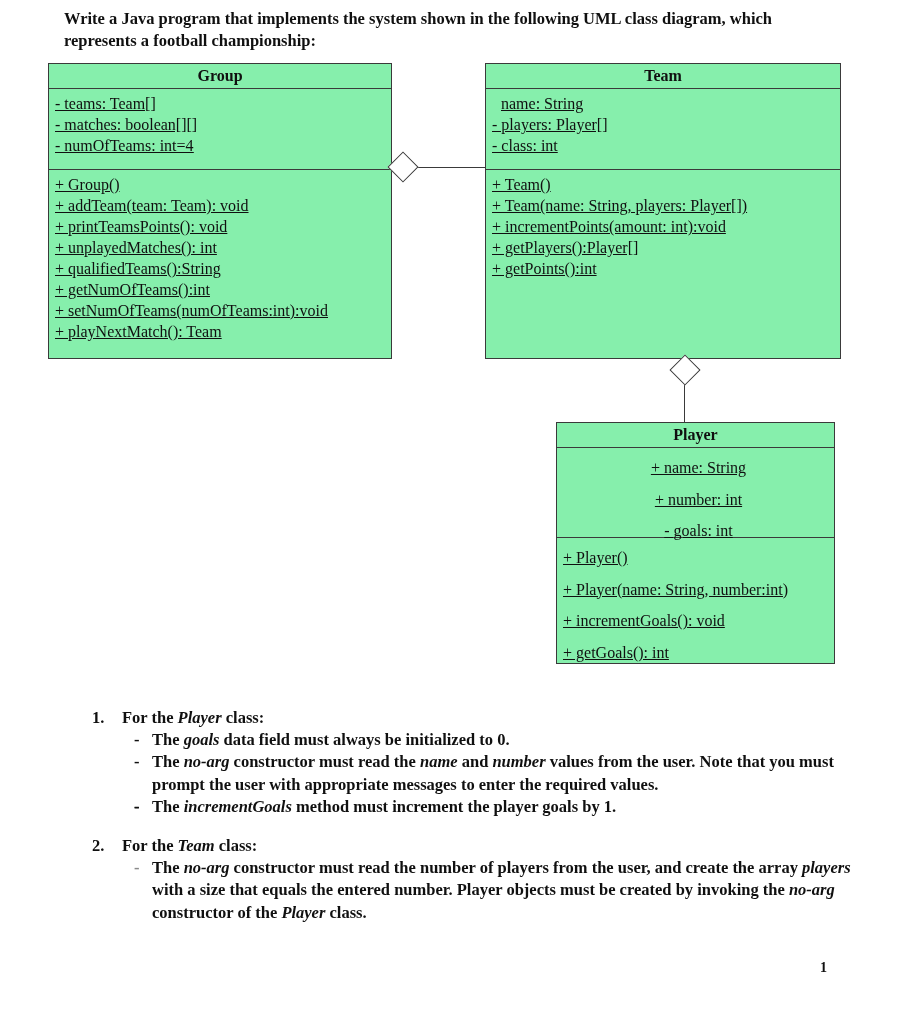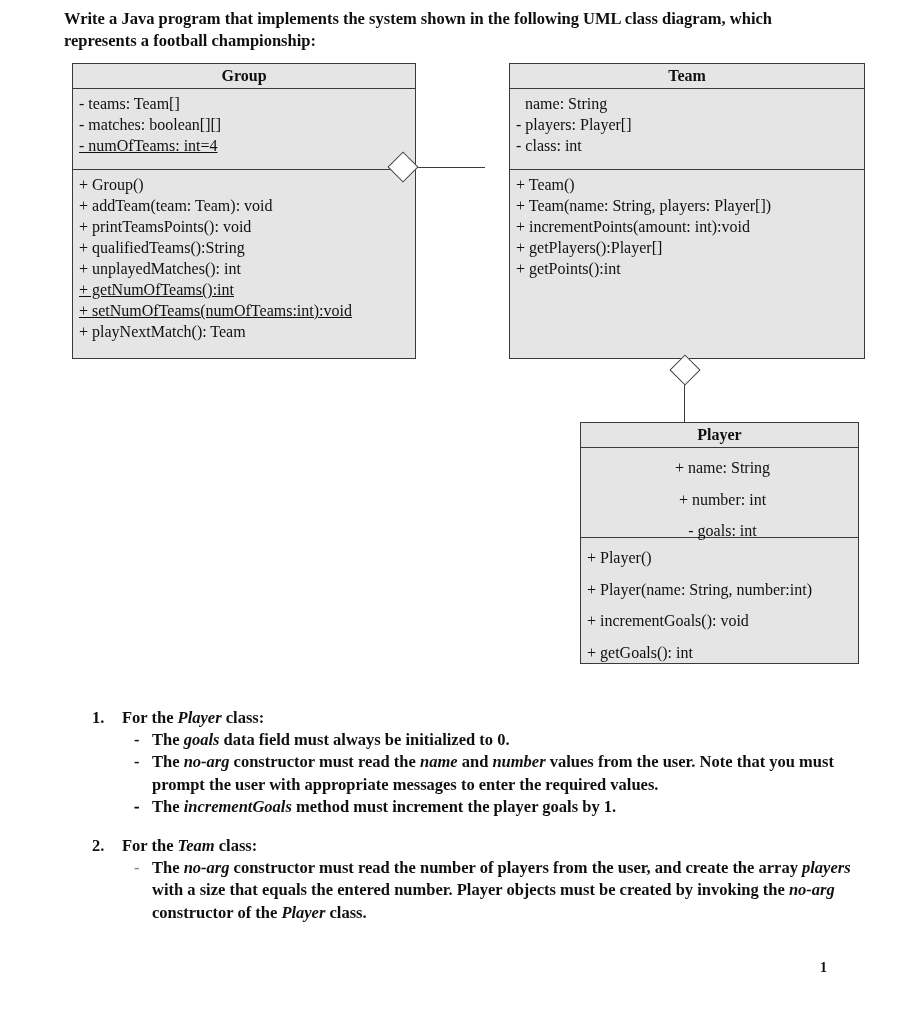--- a/index.html
+++ b/index.html
@@ -25,36 +25,36 @@
     font-size: 16.5px;
     font-weight: bold;
     line-height: 22px;
     text-align: left;
   }
 
   
   .uml-box {
     position: absolute;
     border: 1.3px solid #3a3a3a;
-    background: #e5e5e5;
+    background: #86efac;
     box-sizing: border-box;
-    margin-left: 24px;
   }
   .uml-title {
     text-align: center;
     font-weight: bold;
     font-size: 16px;
     line-height: 22px;
     padding: 1px 0 1px 0;
     border-bottom: 1.3px solid #3a3a3a;
     box-sizing: border-box;
   }
   .uml-compartment {
     box-sizing: border-box;
     padding: 4px 0 4px 6px;
+    text-decoration: underline;
   }
   .uml-compartment.with-rule {
     border-bottom: 1.3px solid #3a3a3a;
   }
   .uml-row {
     font-size: 16px;
     line-height: 21px;
     white-space: nowrap;
   }
   .uml-row.underline > span {
@@ -165,24 +165,24 @@
     <div class="uml-row">
       <span>+ Group()</span>
     </div>
     <div class="uml-row">
       <span>+ addTeam(team: Team): void</span>
     </div>
     <div class="uml-row">
       <span>+ printTeamsPoints(): void</span>
     </div>
     <div class="uml-row">
+      <span>+ unplayedMatches(): int</span>
+    </div>
+    <div class="uml-row">
       <span>+ qualifiedTeams():String</span>
-    </div>
-    <div class="uml-row">
-      <span>+ unplayedMatches(): int</span>
     </div>
     <div class="uml-row underline">
       <span>+ getNumOfTeams():int</span>
     </div>
     <div class="uml-row underline">
       <span>+ setNumOfTeams(numOfTeams:int):void</span>
     </div>
     <div class="uml-row">
       <span>+ playNextMatch(): Team</span>
     </div>

